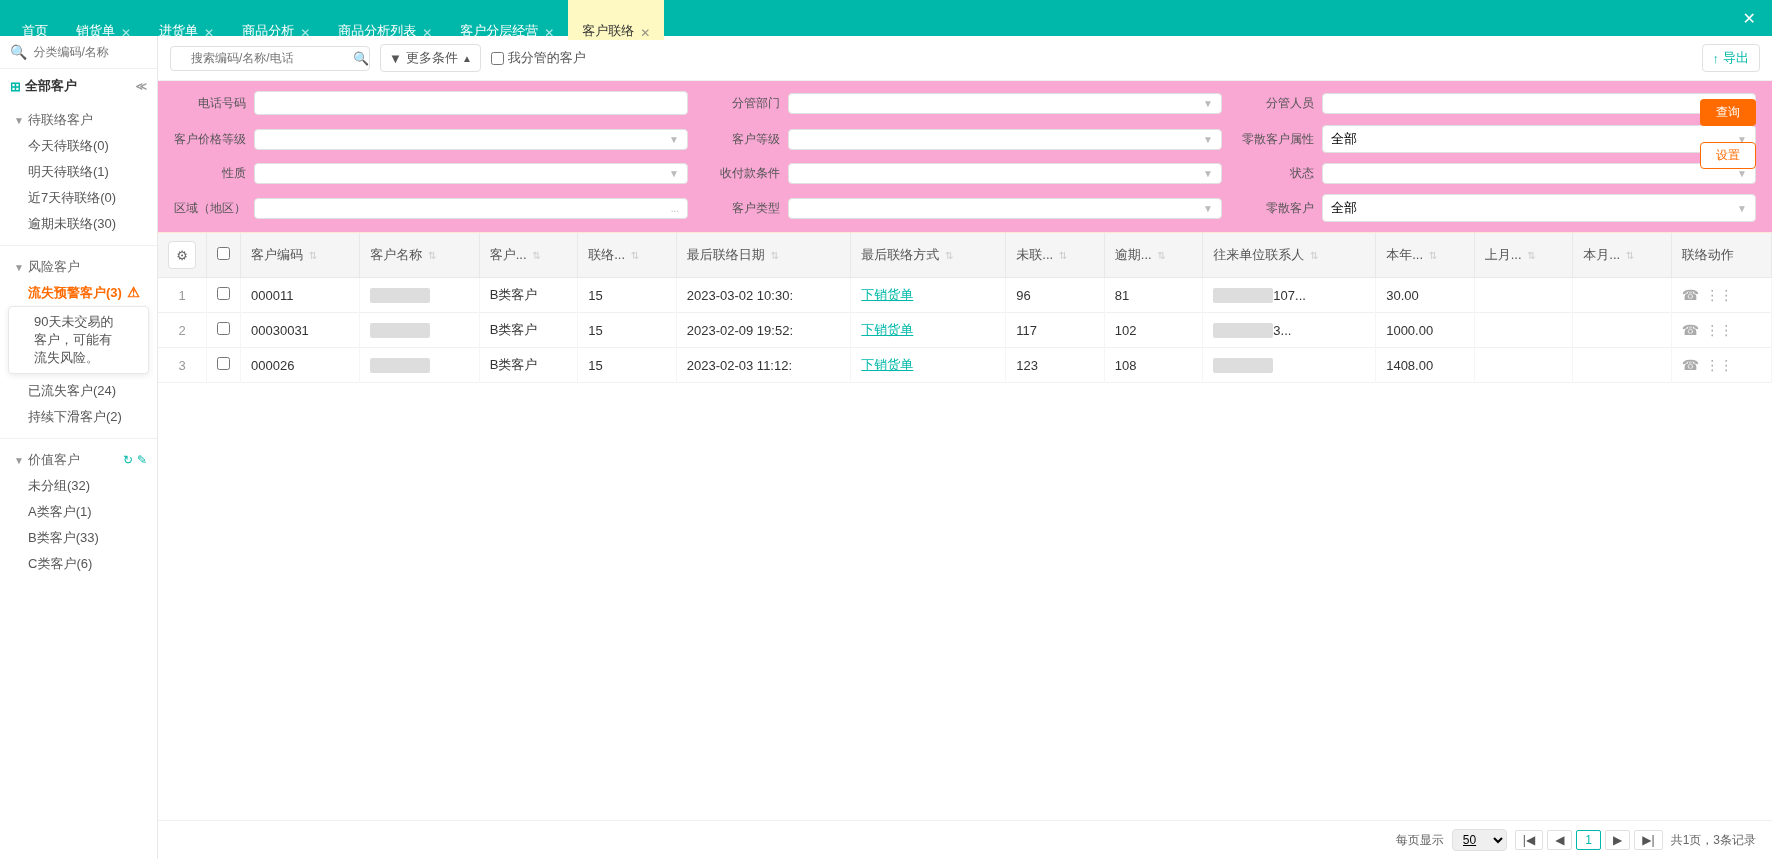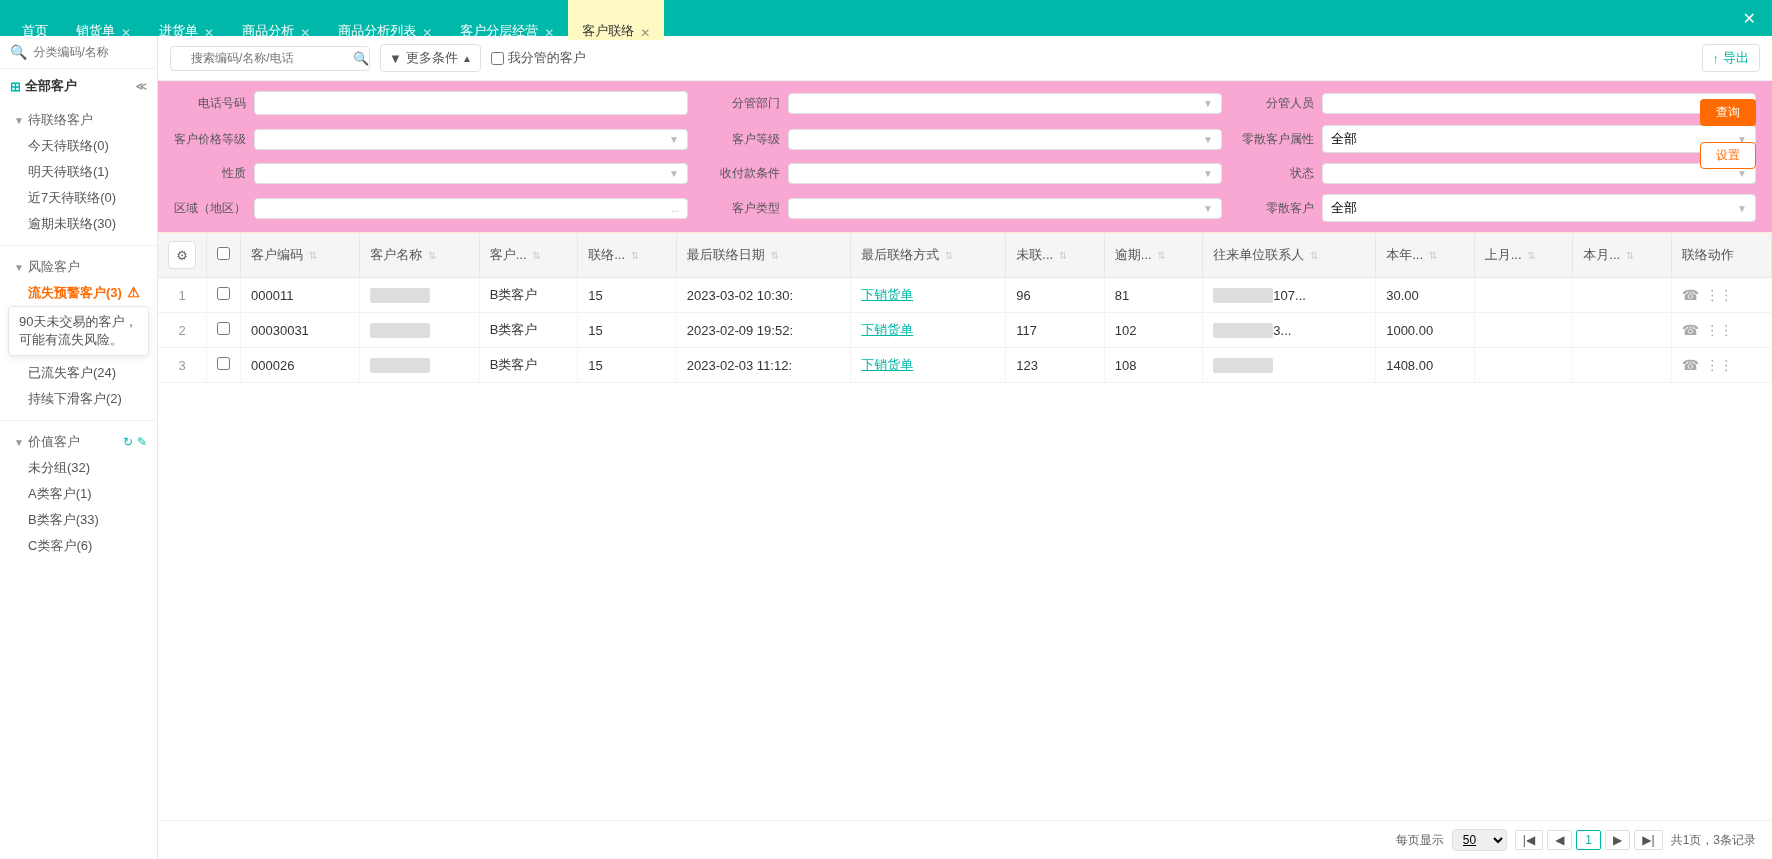--- a/index.html
+++ b/index.html
@@ -118,21 +118,21 @@
     .sidebar-item.active {
       color: #ff6b00;
       font-weight: bold;
     }
     .sidebar-divider { height: 1px; background: #f0f0f0; margin: 4px 0; }
 
     .tooltip-box {
       background: #fff;
       border: 1px solid #e8e8e8;
       border-radius: 4px;
-      padding: 6px 10px;
+      padding: 6px 25px;
       font-size: 12px;
       color: #555;
       margin: 0 8px 4px 8px;
       box-shadow: 0 2px 6px rgba(0,0,0,0.08);
     }
 
     
     .content-area {
       flex: 1;
       display: flex;

